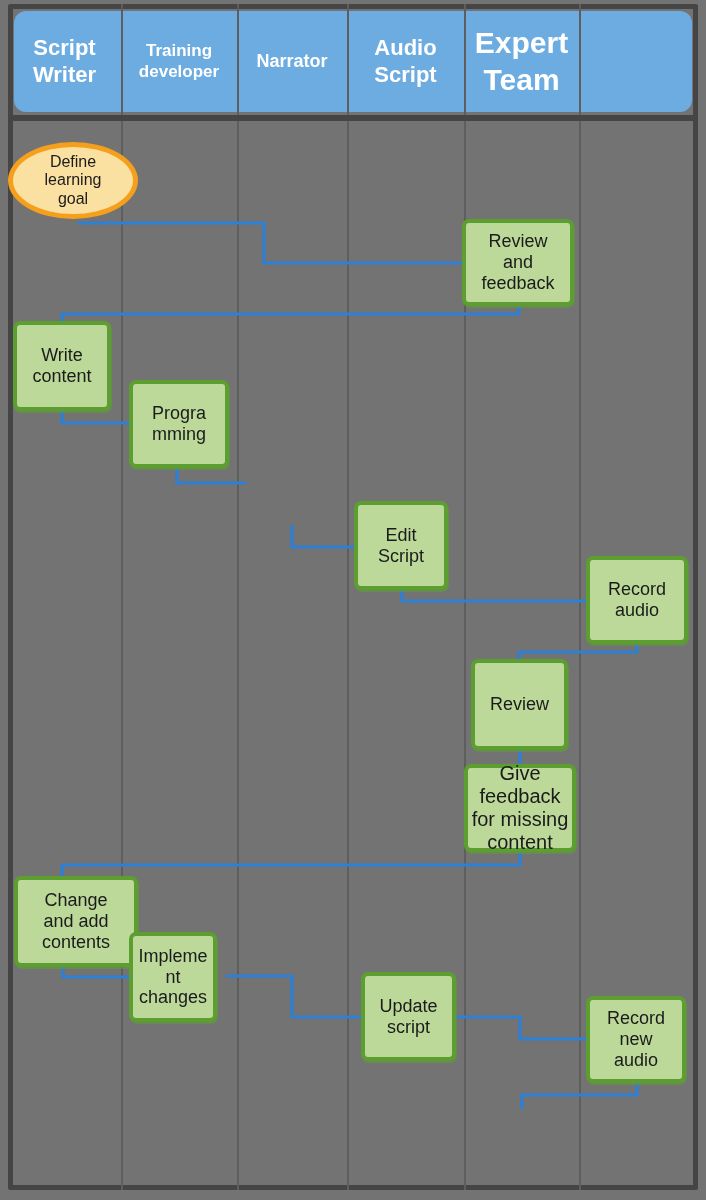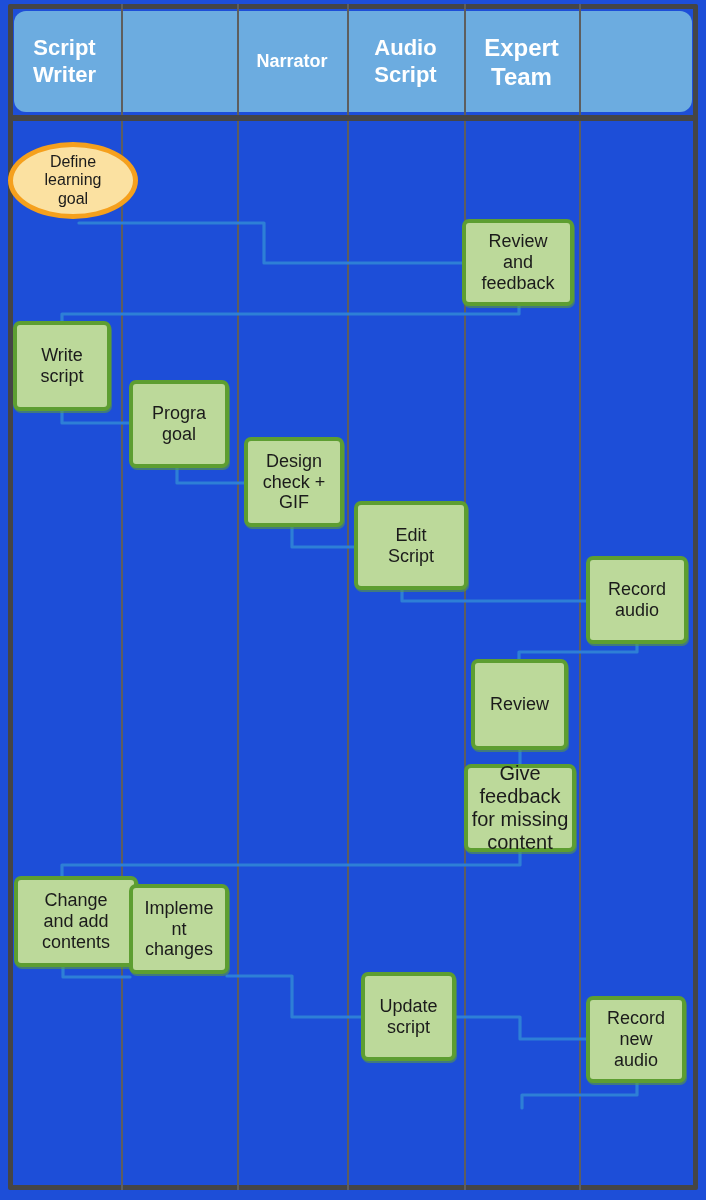--- a/index.html
+++ b/index.html
@@ -1,17 +1,17 @@
 <!DOCTYPE html>
 <html style="--header-blue: #6cace0; --frame-dark: #454545; --divider-gray: #5e5e5e; --box-fill: #bcd99a; --box-border: #5d9e31; --connector-blue: #2e7fd6; --ellipse-border: #f5a01d; --ellipse-fill: #fbe1a1;"><head>
 <meta charset="utf-8">
 <style>
   html,body{margin:0;padding:0;background:#ffffff;}
   .canvas{
-    position:relative;width:706px;height:1200px;background:#1d4ed8;
+    position:relative;width:706px;height:1200px;background:#737373;
     font-family:"Liberation Sans", sans-serif;overflow:hidden;
   }
   .frame{
     position:absolute;left:8px;top:4px;width:690px;height:1186px;
     border:5px solid var(--frame-dark);box-sizing:border-box;border-radius:2px;
   }
   .divider{
     position:absolute;top:4px;width:2px;height:1186px;background:var(--divider-gray);
   }
   .header-band{
@@ -56,24 +56,26 @@
   <div class="divider" style="left:121px"></div>
   <div class="divider" style="left:237px"></div>
   <div class="divider" style="left:347px"></div>
   <div class="divider" style="left:464px"></div>
   <div class="divider" style="left:579px"></div>
 
   <div class="header-sep"></div>
 
   <div class="lane-label" style="left:8px;width:113px;font-size:22px">Script
 Writer</div>
+  <div class="lane-label" style="left:121px;width:116px;font-size:17px">Training
+developer</div>
   <div class="lane-label" style="left:237px;width:110px;font-size:18px">Narrator</div>
   <div class="lane-label" style="left:347px;width:117px;font-size:22px">Audio
 Script</div>
-  <div class="lane-label" style="left:464px;width:115px;font-size:24px">Expert
+  <div class="lane-label" style="left:464px;width:115px;font-size:30px">Expert
 Team</div>
 
   <svg class="connector-layer" viewBox="0 0 706 1200">
     <polyline points="79,223 264,223 264,263 463,263"></polyline>
     <polyline points="519,306 519,314 62,314 62,321"></polyline>
     <polyline points="62,409 62,423 129,423"></polyline>
     <polyline points="177,466 177,483 245,483"></polyline>
     <polyline points="292,526 292,547 355,547"></polyline>
     <polyline points="402,589 402,601 587,601"></polyline>
     <polyline points="637,643 637,652 519,652 519,660"></polyline>
@@ -87,47 +89,44 @@
 
   <div class="node ellipse" style="left:8px;top:142px;width:130px;height:77px">Define
 learning
 goal</div>
 
   <div class="node" style="left:462px;top:219px;width:112px;height:87px">Review
 and
 feedback</div>
 
   <div class="node" style="left:13px;top:321px;width:98px;height:90px">Write
-script</div>
+content</div>
 
   <div class="node" style="left:129px;top:380px;width:100px;height:88px">Progra
-goal</div>
+mming</div>
 
-  <div class="node" style="left:244px;top:437px;width:100px;height:90px">Design
-check +
-GIF</div>
 
-  <div class="node" style="left:354px;top:501px;width:114px;height:89px">Edit
+  <div class="node" style="left:354px;top:501px;width:94px;height:89px">Edit
 Script</div>
 
   <div class="node" style="left:586px;top:556px;width:102px;height:88px">Record
 audio</div>
 
   <div class="node" style="left:471px;top:659px;width:97px;height:91px">Review</div>
 
   <div class="node small-text" style="left:464px;top:764px;width:112px;height:88px">Give
 feedback
 for missing
 content</div>
 
   <div class="node" style="left:14px;top:876px;width:124px;height:91px">Change
 and add
 contents</div>
 
-  <div class="node" style="left:129px;top:884px;width:100px;height:90px">Impleme
+  <div class="node" style="left:129px;top:932px;width:88px;height:90px">Impleme
 nt
 changes</div>
 
   <div class="node" style="left:361px;top:972px;width:95px;height:89px">Update
 script</div>
 
   <div class="node" style="left:586px;top:996px;width:100px;height:87px">Record
 new
 audio</div>
 

